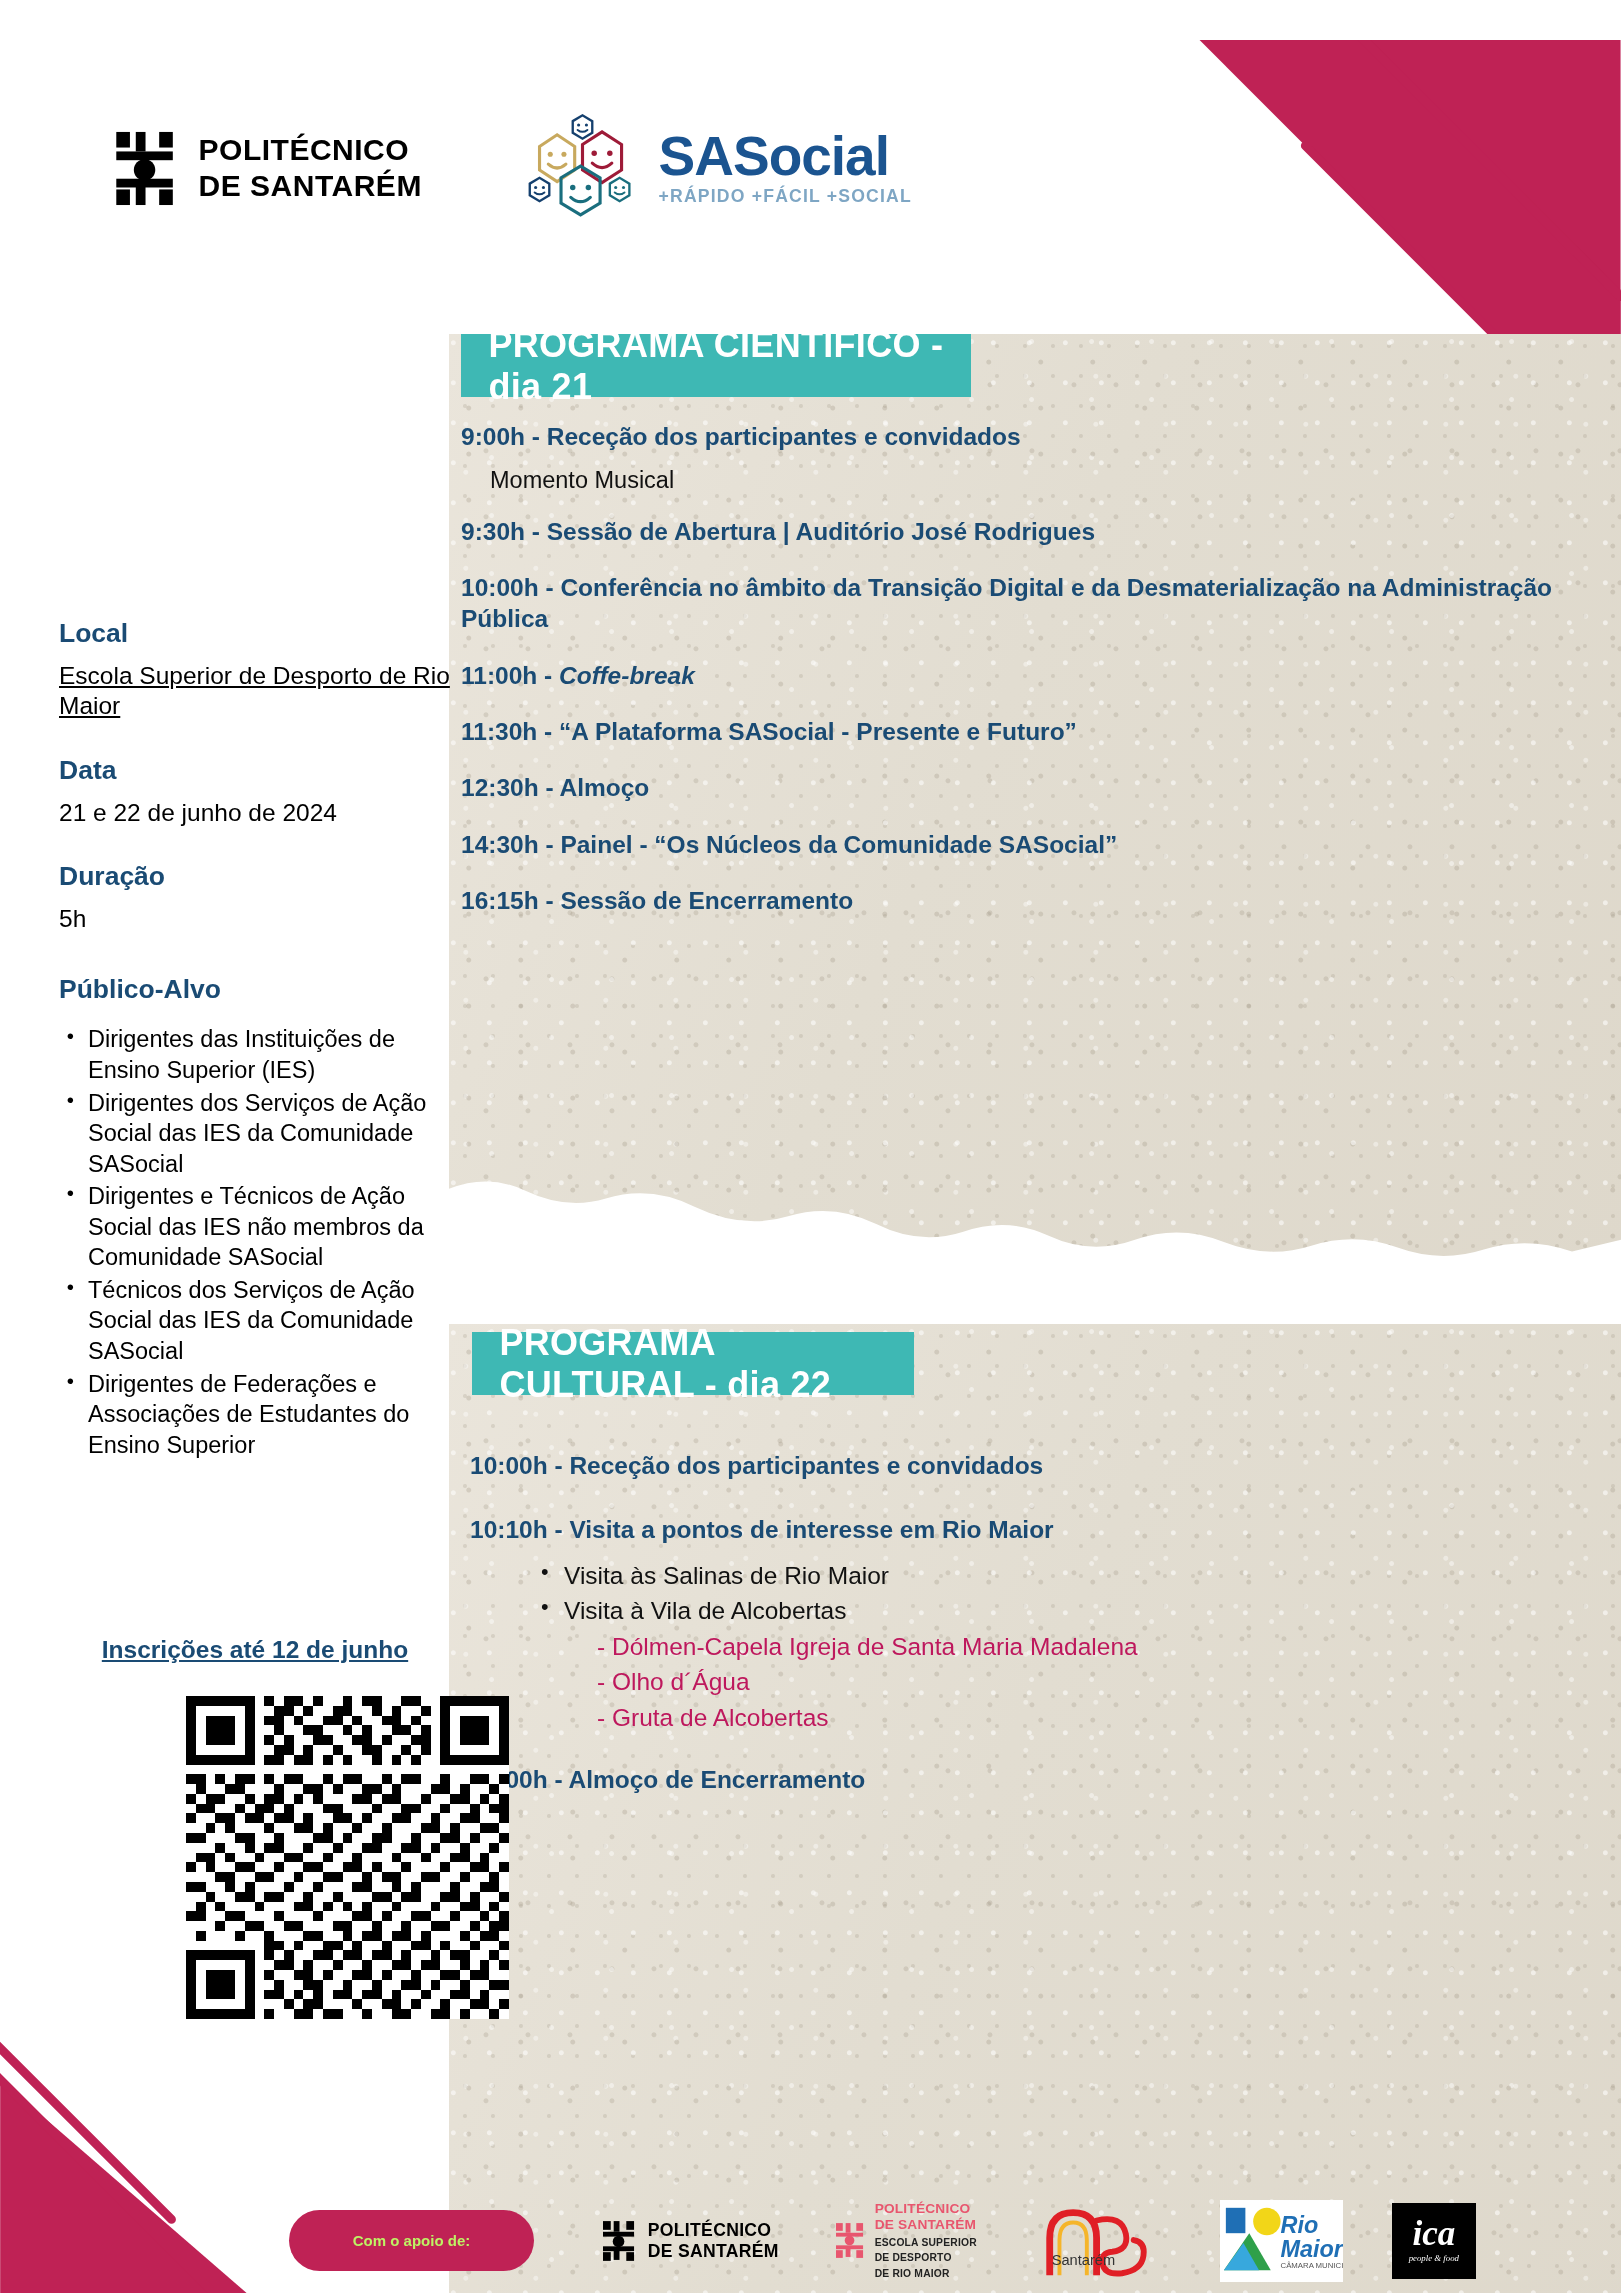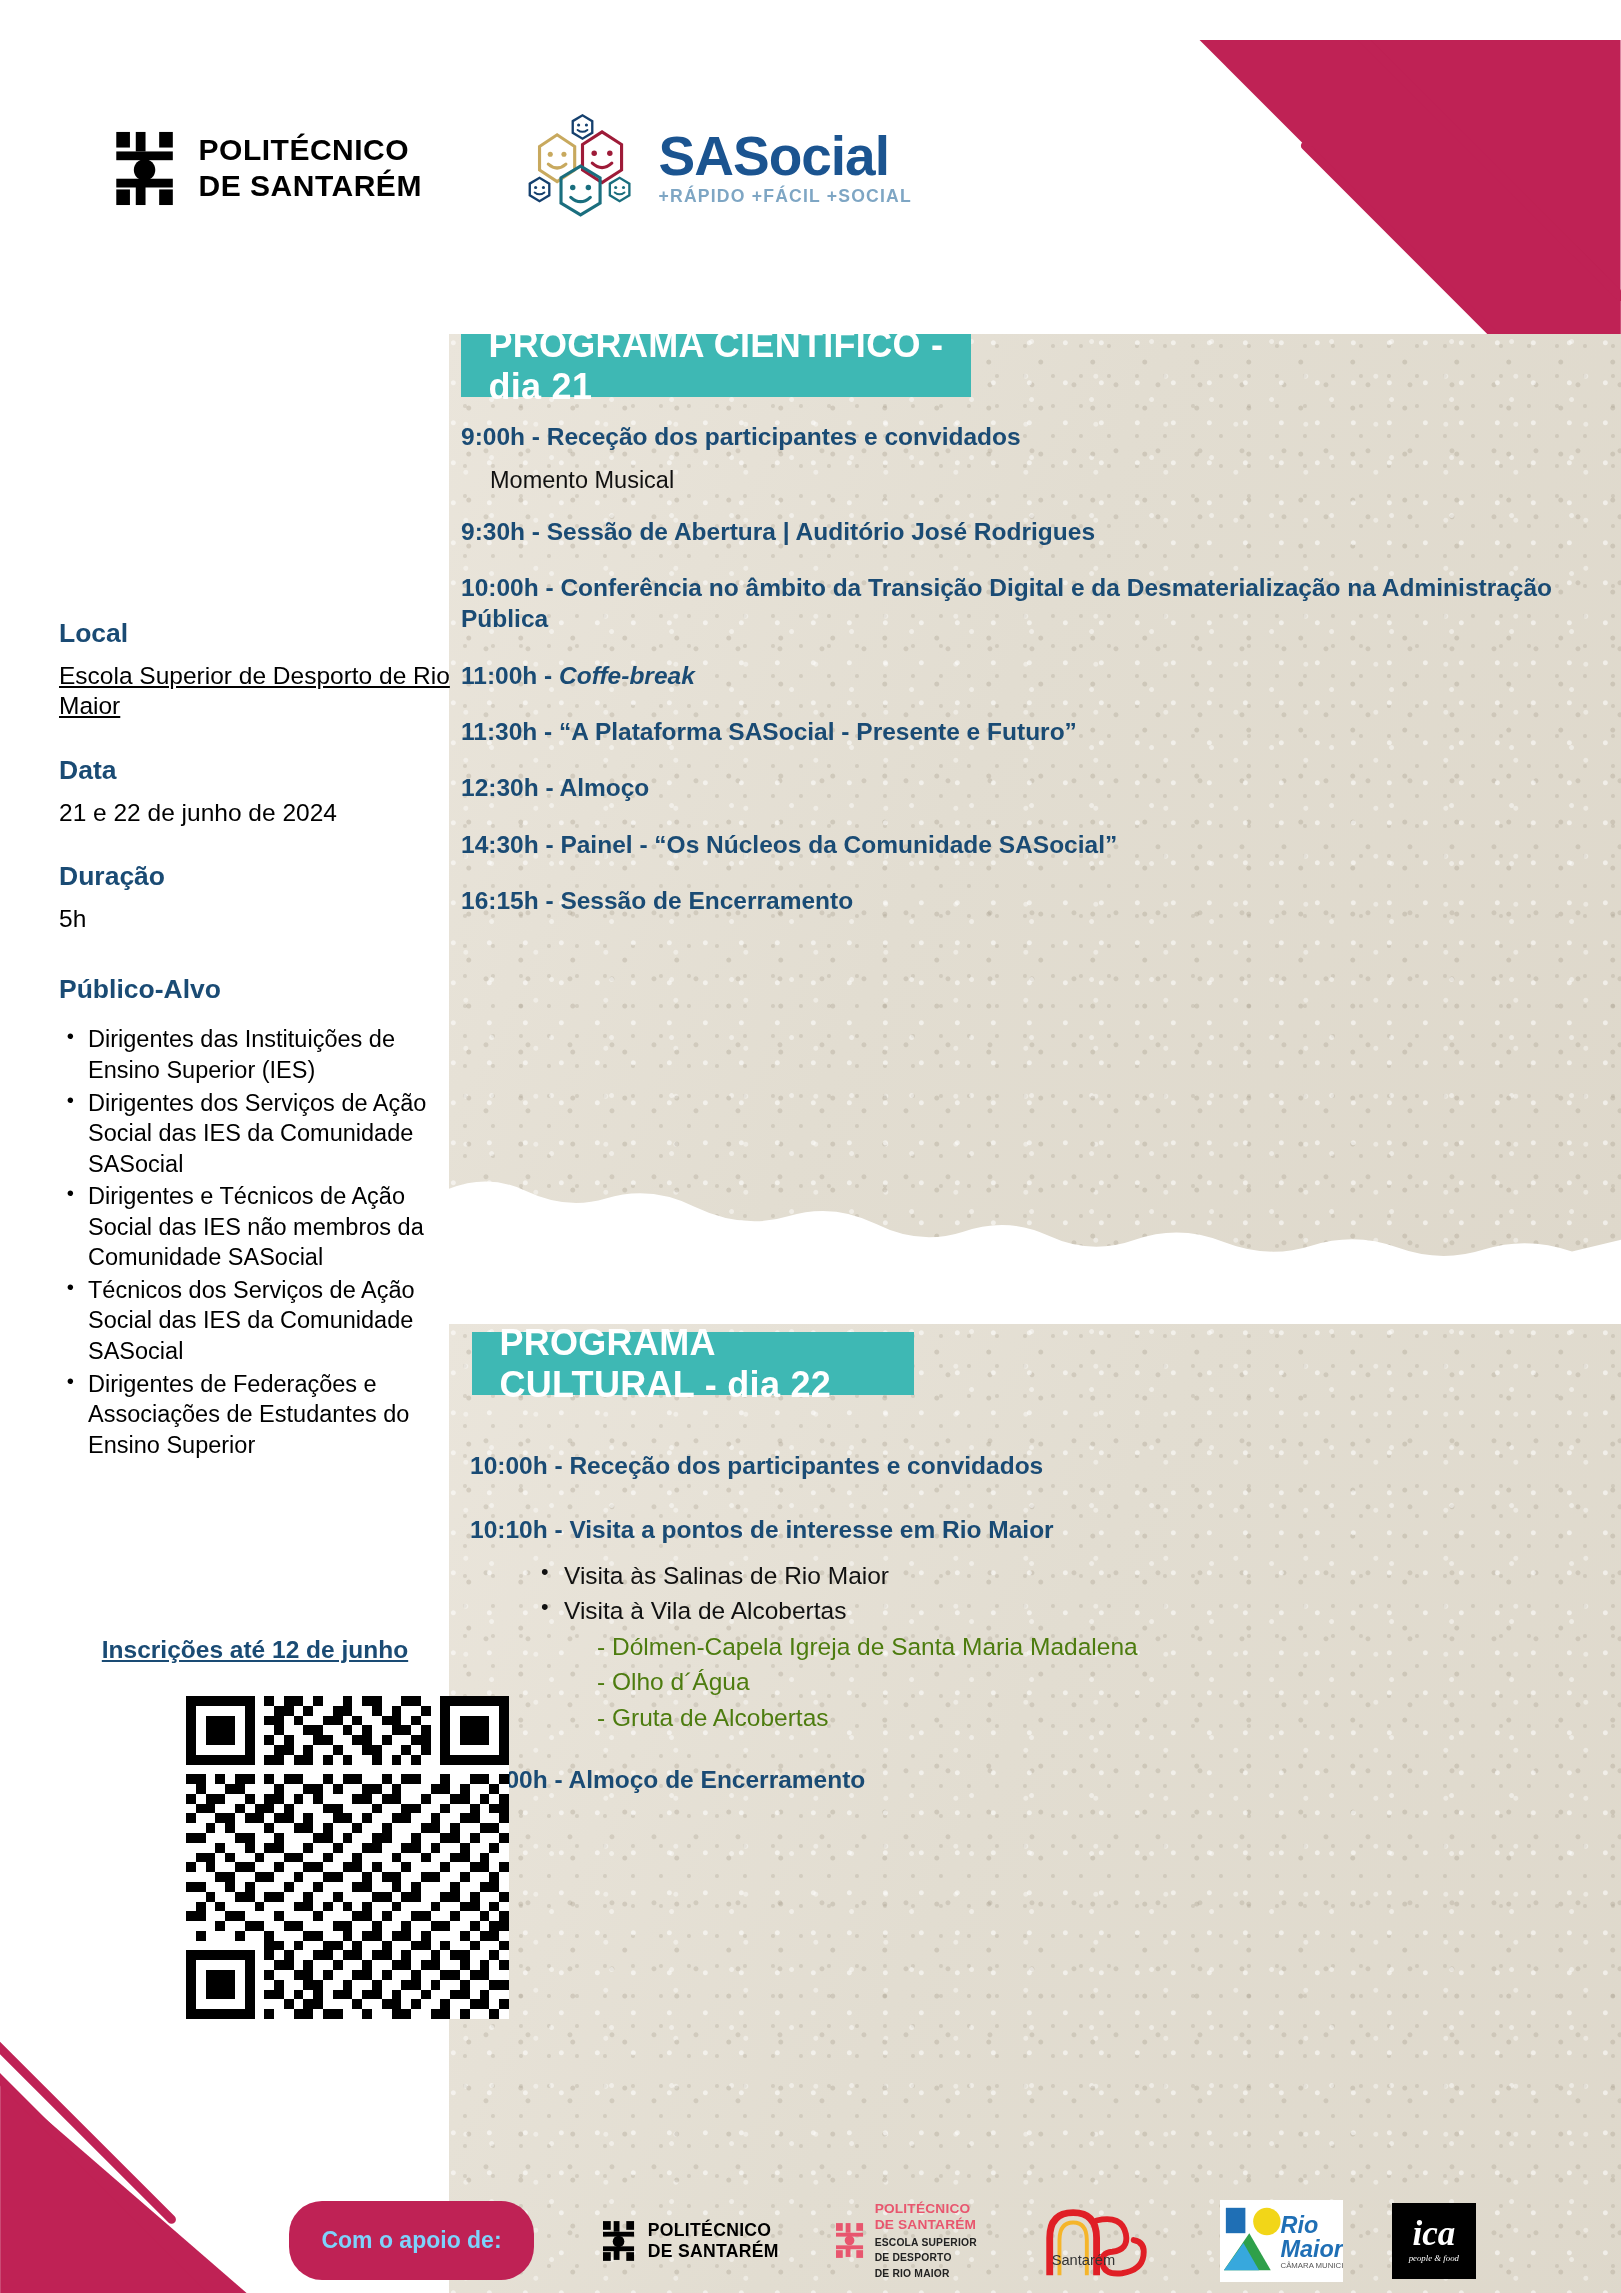--- a/index.html
+++ b/index.html
@@ -94,27 +94,27 @@
   .ev .ital { font-style: italic; }
   .sub-note { font-size: 23.5px; font-weight: 400; color: #111; margin: 7.8px 0 23.5px 29px; }
 
   .cul-list { list-style: none; margin: 13.7px 0 21.6px 65px; }
   .cul-list > li {
     position: relative; font-size: 24.5px; font-weight: 400; color: #111;
     line-height: 1.42; padding-left: 29px;
   }
   .cul-list > li::before { content: "•"; position: absolute; left: 5.9px; top: -2px; font-size: 21.6px; }
   .cul-sublist { list-style: none; margin-left: 33px; }
-  .cul-sublist li { font-size: 24.5px; font-weight: 400; color: #4d7c0f; line-height: 1.45; }
+  .cul-sublist li { font-size: 24.5px; font-weight: 400; color: #be185d; line-height: 1.45; }
 
   
   .sponsors { position: absolute; top: 2137px; left: 0; width: 1621px; height: 127px; display: flex; align-items: center; }
   .apoio-pill {
-    margin-left: 289px; width: 245px; height: 79px; border-radius: 33px;
-    background: #bf2255; color: #7dd3fc; font-size: 23px; font-weight: 700;
+    margin-left: 289px; width: 245px; height: 61px; border-radius: 33px;
+    background: #bf2255; color: #bef264; font-size: 15px; font-weight: 700;
     display: flex; align-items: center; justify-content: center; flex: none;
   }
   .sp { flex: none; display: flex; align-items: center; }
   .sp-ips { margin-left: 69px; gap: 11.8px; }
   .sp-ips .ips-mark2 { width: 33px; height: 41px; }
   .sp-ips .w { font-size: 17.6px; font-weight: 700; line-height: 1.15; color: #000; letter-spacing: 0.3px; }
   .sp-esdrm { margin-left: 57px; gap: 9.8px; }
   .sp-esdrm .ips-mark3 { width: 29px; height: 37px; }
   .sp-esdrm .t1 { font-size: 13.7px; font-weight: 700; color: #e8566e; line-height: 1.2; letter-spacing: 0.2px; }
   .sp-esdrm .t2 { font-size: 10.3px; font-weight: 700; color: #222; line-height: 1.3; letter-spacing: 0.2px; margin-top: 2px; }

